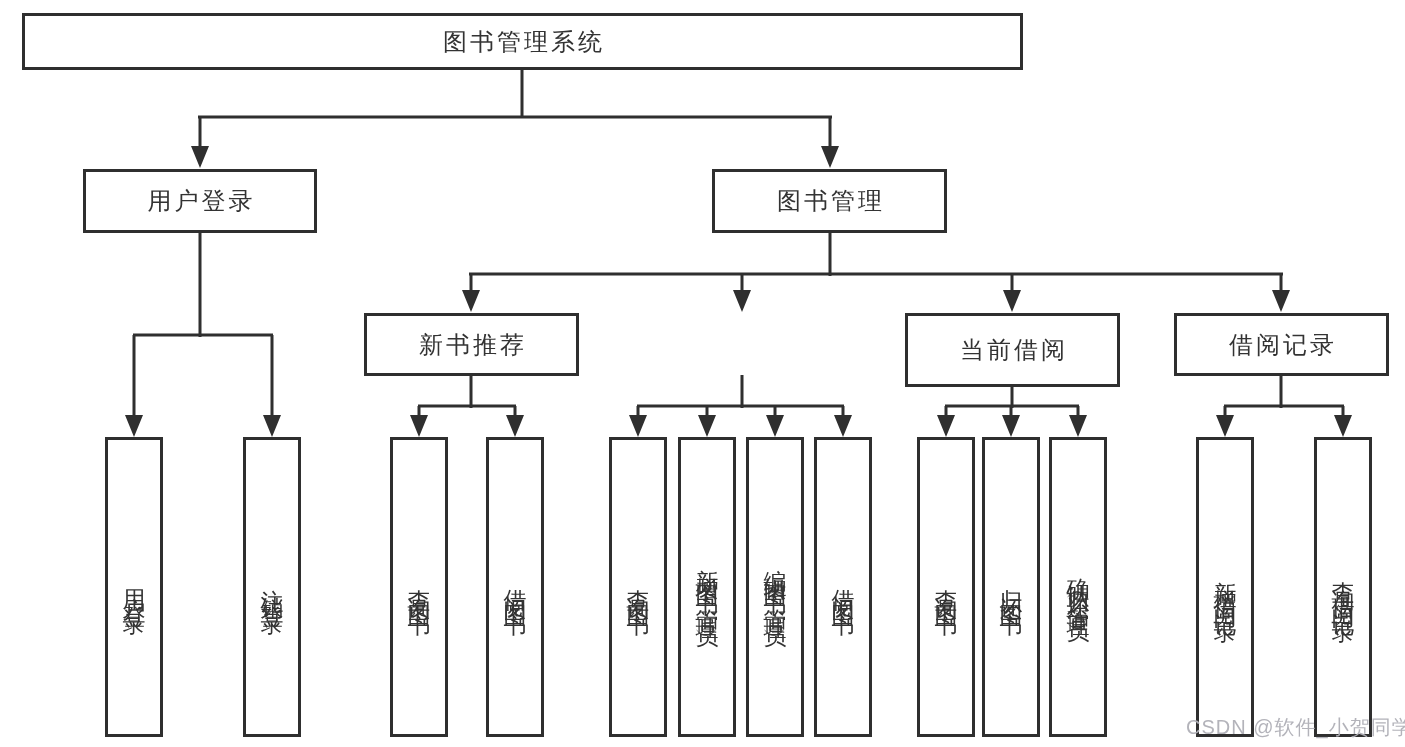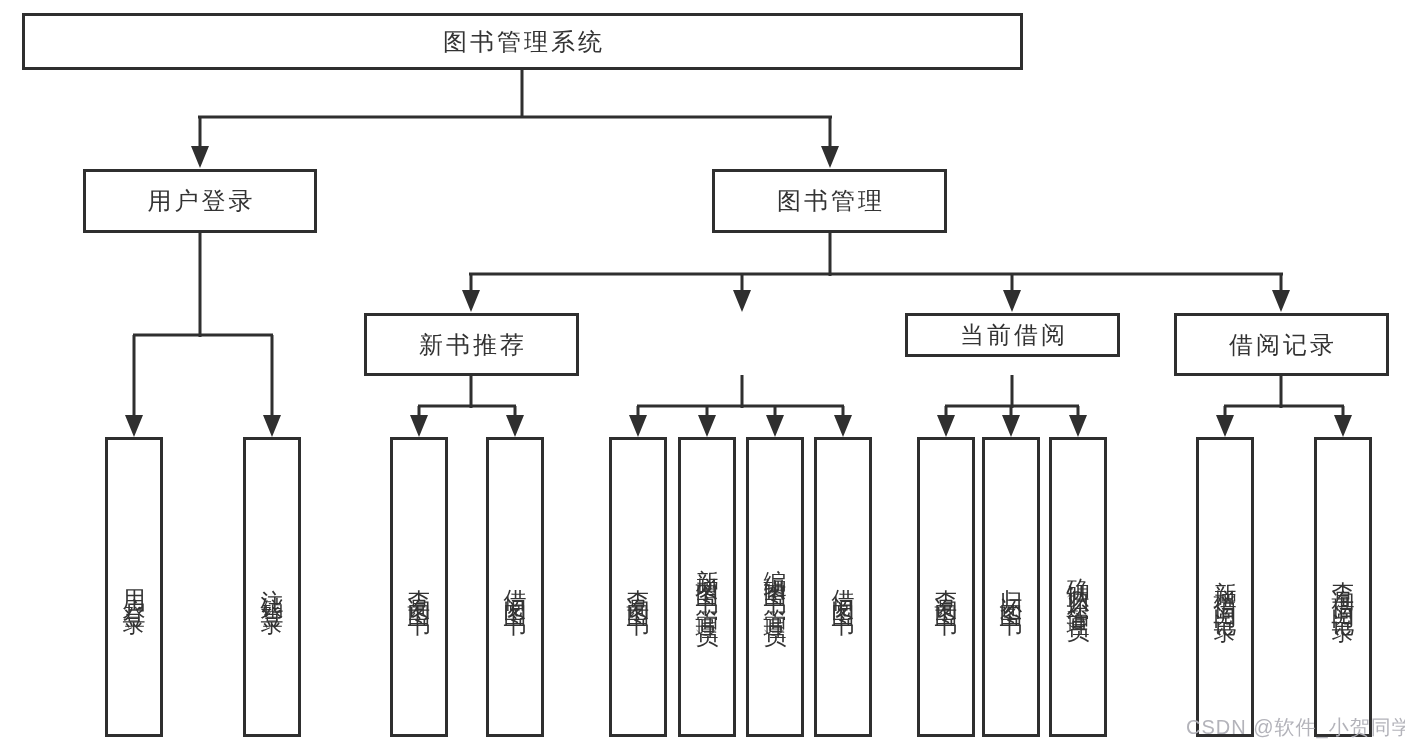--- a/index.html
+++ b/index.html
@@ -122,21 +122,21 @@
   <div class="box" style="left:83px; top:169px; width:234px; height:64px">
     <span class="hlbl">用户登录</span>
   </div>
   <div class="box" style="left:712px; top:169px; width:235px; height:64px">
     <span class="hlbl">图书管理</span>
   </div>
 
   <div class="box" style="left:364px; top:313px; width:215px; height:63px">
     <span class="hlbl">新书推荐</span>
   </div>
-  <div class="box" style="left:905px; top:313px; width:215px; height:44px">
+  <div class="box" style="left:905px; top:313px; width:215px; height:74px">
     <span class="hlbl">当前借阅</span>
   </div>
   <div class="box" style="left:1174px; top:313px; width:215px; height:63px">
     <span class="hlbl">借阅记录</span>
   </div>
 
   <div class="box" style="left:105px; top:437px; width:58px; height:300px">
     <span class="vlbl">用户登录</span>
   </div>
   <div class="box" style="left:243px; top:437px; width:58px; height:300px">

